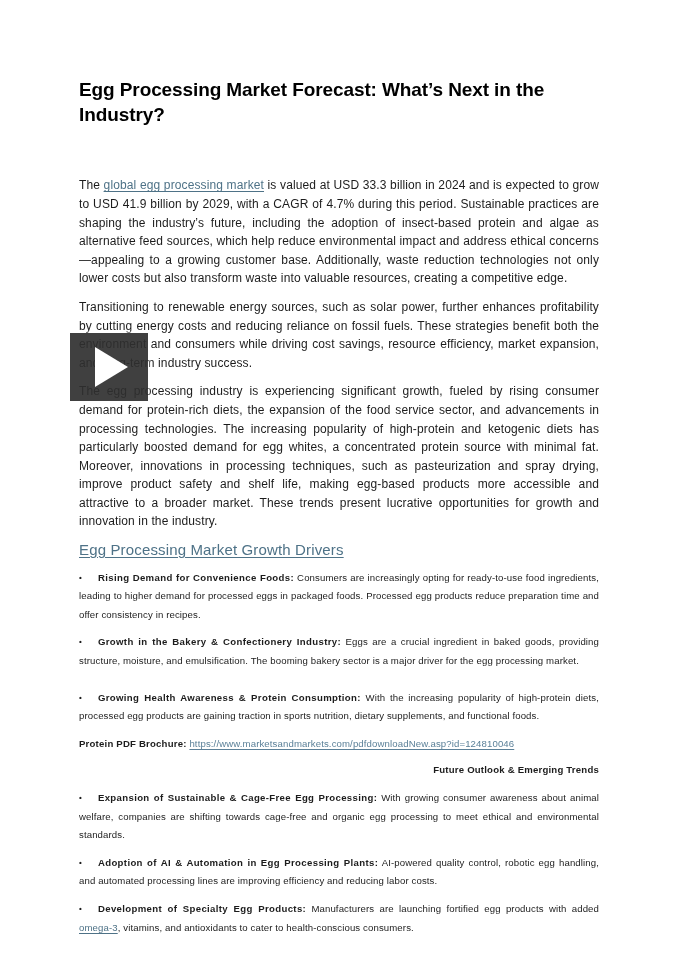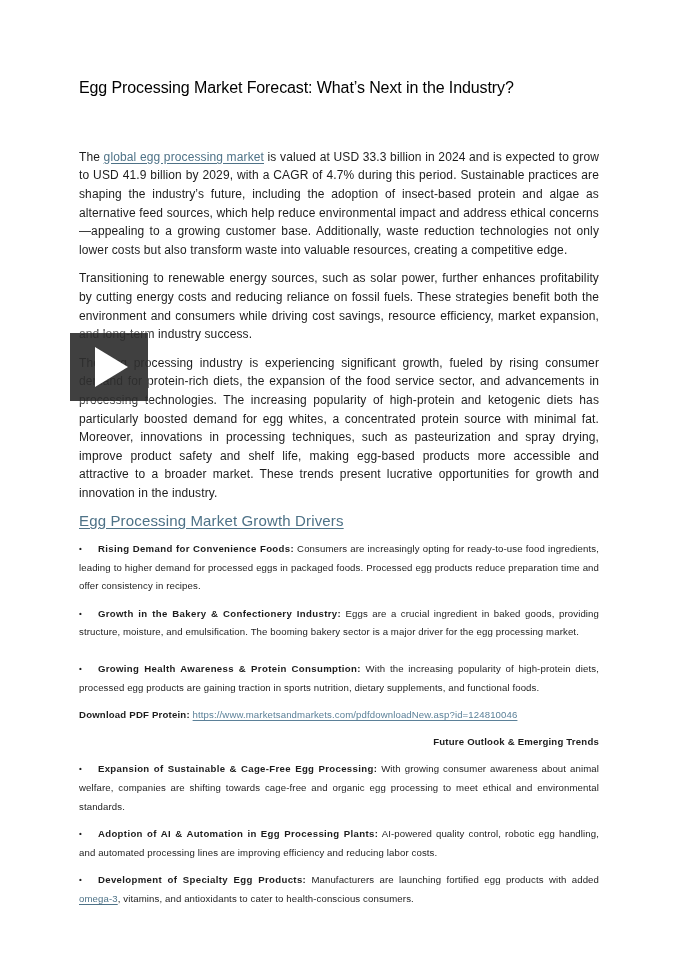--- a/index.html
+++ b/index.html
@@ -20,22 +20,22 @@
     overflow: hidden;
     box-sizing: border-box;
   }
   .content {
     position: absolute;
     left: 79px;
     top: 78px;
     width: 520px;
   }
   h1.doc-title {
-    font-size: 16px;
-    font-weight: normal;
+    font-size: 19px;
+    font-weight: bold;
     line-height: 1.3;
     margin: 0 0 0 0;
     letter-spacing: -0.1px;
     color: #000000;
   }
   p.body-para {
     font-size: 12px;
     line-height: 18.6px;
     text-align: justify;
     margin: 0;
@@ -162,21 +162,21 @@
 
     <div class="gap-small"></div>
 
 
     <div class="gap-small"></div>
 
     <p class="bullet-para"><span class="bullet-mark">•</span><span class="bold-lead">Growing Health Awareness &amp; Protein Consumption:</span><span> With the increasing popularity of high-protein diets, processed egg products are gaining traction in sports nutrition, dietary supplements, and functional foods.</span></p>
 
     <div class="gap-small"></div>
 
-    <p class="bullet-para"><span class="dl-label">Download PDF Protein:</span><span> </span><a class="url-link" href="#">https://www.marketsandmarkets.com/pdfdownloadNew.asp?id=124810046</a></p>
+    <p class="bullet-para"><span class="dl-label">Protein PDF Brochure:</span><span> </span><a class="url-link" href="#">https://www.marketsandmarkets.com/pdfdownloadNew.asp?id=124810046</a></p>
 
     <div class="gap-xsmall"></div>
 
     <p class="sub-heading">Future Outlook &amp; Emerging Trends</p>
 
     <div class="gap-small"></div>
 
     <p class="bullet-para"><span class="bullet-mark">•</span><span class="bold-lead">Expansion of Sustainable &amp; Cage-Free Egg Processing:</span><span> With growing consumer awareness about animal welfare, companies are shifting towards cage-free and organic egg processing to meet ethical and environmental standards.</span></p>
 
     <div class="gap-small"></div>

